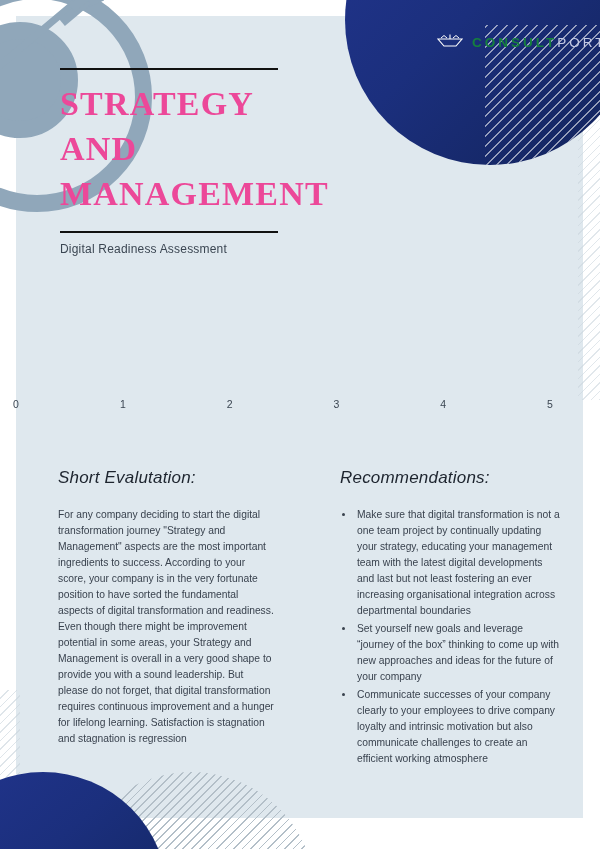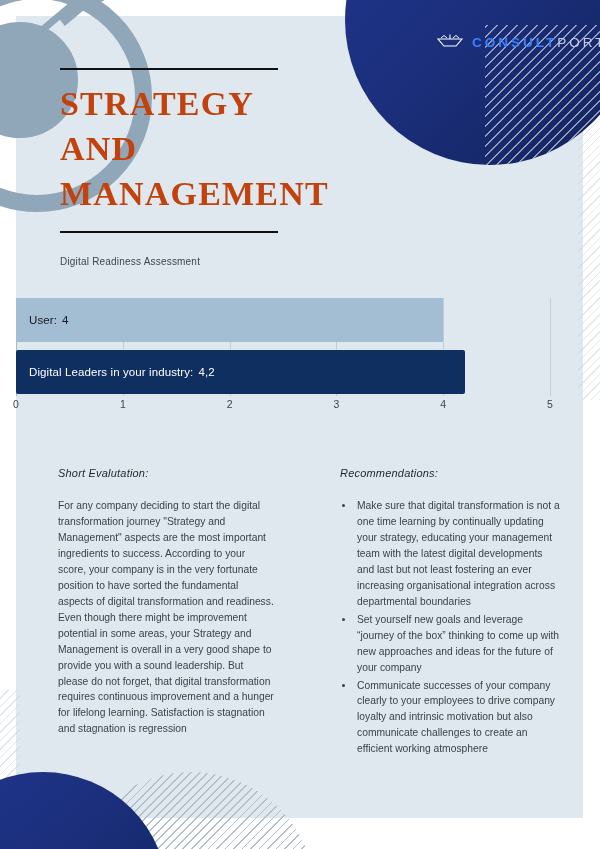--- a/index.html
+++ b/index.html
@@ -136,21 +136,21 @@
     gap: 9px;
     color: #ffffff;
   }
   .logo .boat { display:block; }
   .logo .wordmark {
     font-size: 13.5px;
     letter-spacing: 3px;
     line-height: 1;
     white-space: nowrap;
   }
-  .logo .wm-strong { font-weight: 700; color:#3b82f6; }
+  .logo .wm-strong { font-weight: 700; color:#15803d; }
   .logo .wm-light  { font-weight: 400; color:#c3c9e4; }
 
   
   .bottom-circle {
     position: absolute;
     left: -82px;
     top: 772px;
     width: 250px;
     height: 250px;
     border-radius: 50%;
@@ -181,28 +181,28 @@
     height: 2px;
     background: #111111;
     width: 218px;
   }
   .title {
     font-family: "Liberation Serif", "DejaVu Serif", serif;
     font-size: 34px;
     font-weight: 700;
     line-height: 1.32;
     letter-spacing: 1.2px;
-    color: #c2410c;
+    color: #ec4899;
     margin: 12px 0 14px 0;
     white-space: pre-line;
   }
   .rule.bottom { margin-top: 4px; }
   .subtitle {
-    margin-top: 23px;
-    font-size: 10px;
+    margin-top: 9px;
+    font-size: 12px;
     color: #3b4652;
     letter-spacing: .2px;
   }
 
   
   .chart {
     position: absolute;
     left: 16px;
     top: 298px;
     width: 567px;
@@ -269,21 +269,21 @@
   .col {
     position: absolute;
     top: 465px;
     font-size: 10.3px;
     line-height: 1.55;
     color: #39424e;
   }
   .col-left  { left: 58px;  width: 216px; }
   .col-right { left: 340px; width: 222px; }
   .col h3 {
-    font-size: 11px;
+    font-size: 17px;
     font-style: italic;
     font-weight: 400;
     color: #1d242e;
     margin: 0 0 16px 0;
     letter-spacing: .2px;
   }
   .col p { margin: 0; }
   .col ul {
     margin: 0;
     padding-left: 15px;
@@ -331,55 +331,39 @@
   <div class="header">
     <div class="rule"></div>
     <div class="title">STRATEGY
 AND
 MANAGEMENT</div>
     <div class="rule bottom"></div>
     <div class="subtitle">Digital Readiness Assessment</div>
   </div>
 
   <div class="chart">
-    <div class="plot">
-      <div id="gridlines">
-          <div class="gridline" style="left: 0px;"></div>
-          <div class="gridline faint" style="left: 106.8px;"></div>
-          <div class="gridline faint" style="left: 213.6px;"></div>
-          <div class="gridline faint" style="left: 320.4px;"></div>
-          <div class="gridline faint" style="left: 427.2px;"></div>
-          <div class="gridline faint" style="left: 534px;"></div>
-        </div>
-      <div class="bar bar-user" id="bar-user" style="width: 427.2px; background: rgb(163, 189, 210);">
-        <span class="bar-label"><span>User:</span><span class="val">4</span></span>
-      </div>
-      <div class="bar bar-leaders" id="bar-leaders" style="width: 448.56px; background: rgb(15, 47, 97);">
-        <span class="bar-label"><span>Digital Leaders in your industry:</span><span class="val">4,2</span></span>
-      </div>
-    </div>
     <div class="axis" id="axis">
         <span class="tick" style="left: 0px;">0</span>
         <span class="tick" style="left: 106.8px;">1</span>
         <span class="tick" style="left: 213.6px;">2</span>
         <span class="tick" style="left: 320.4px;">3</span>
         <span class="tick" style="left: 427.2px;">4</span>
         <span class="tick" style="left: 534px;">5</span>
       </div>
   </div>
 
   <div class="col col-left">
     <h3>Short Evalutation:</h3>
     <p>For any company deciding to start the digital transformation journey "Strategy and Management" aspects are the most important ingredients to success. According to your score, your company is in the very fortunate position to have sorted the fundamental aspects of digital transformation and readiness. Even though there might be improvement potential in some areas, your Strategy and Management is overall in a very good shape to provide you with a sound leadership. But please do not forget, that digital transformation requires continuous improvement and a hunger for lifelong learning. Satisfaction is stagnation and stagnation is regression</p>
   </div>
 
   <div class="col col-right">
     <h3>Recommendations:</h3>
     <ul id="rec-list">
-        <li>Make sure that digital transformation is not a one time learning by continually updating your strategy, educating your management team with the latest digital developments and last but not least fostering an ever increasing organisational integration across departmental boundaries</li>
+        <li>Make sure that digital transformation is not a one team project by continually updating your strategy, educating your management team with the latest digital developments and last but not least fostering an ever increasing organisational integration across departmental boundaries</li>
         <li>Set yourself new goals and leverage “journey of the box” thinking to come up with new approaches and ideas for the future of your company</li>
         <li>Communicate successes of your company clearly to your employees to drive company loyalty and intrinsic motivation but also communicate challenges to create an efficient working atmosphere</li>
       </ul>
   </div>
 
   <div class="bottom-hatch-arc"></div>
   <div class="bottom-circle"></div>
 
 </div>
 

